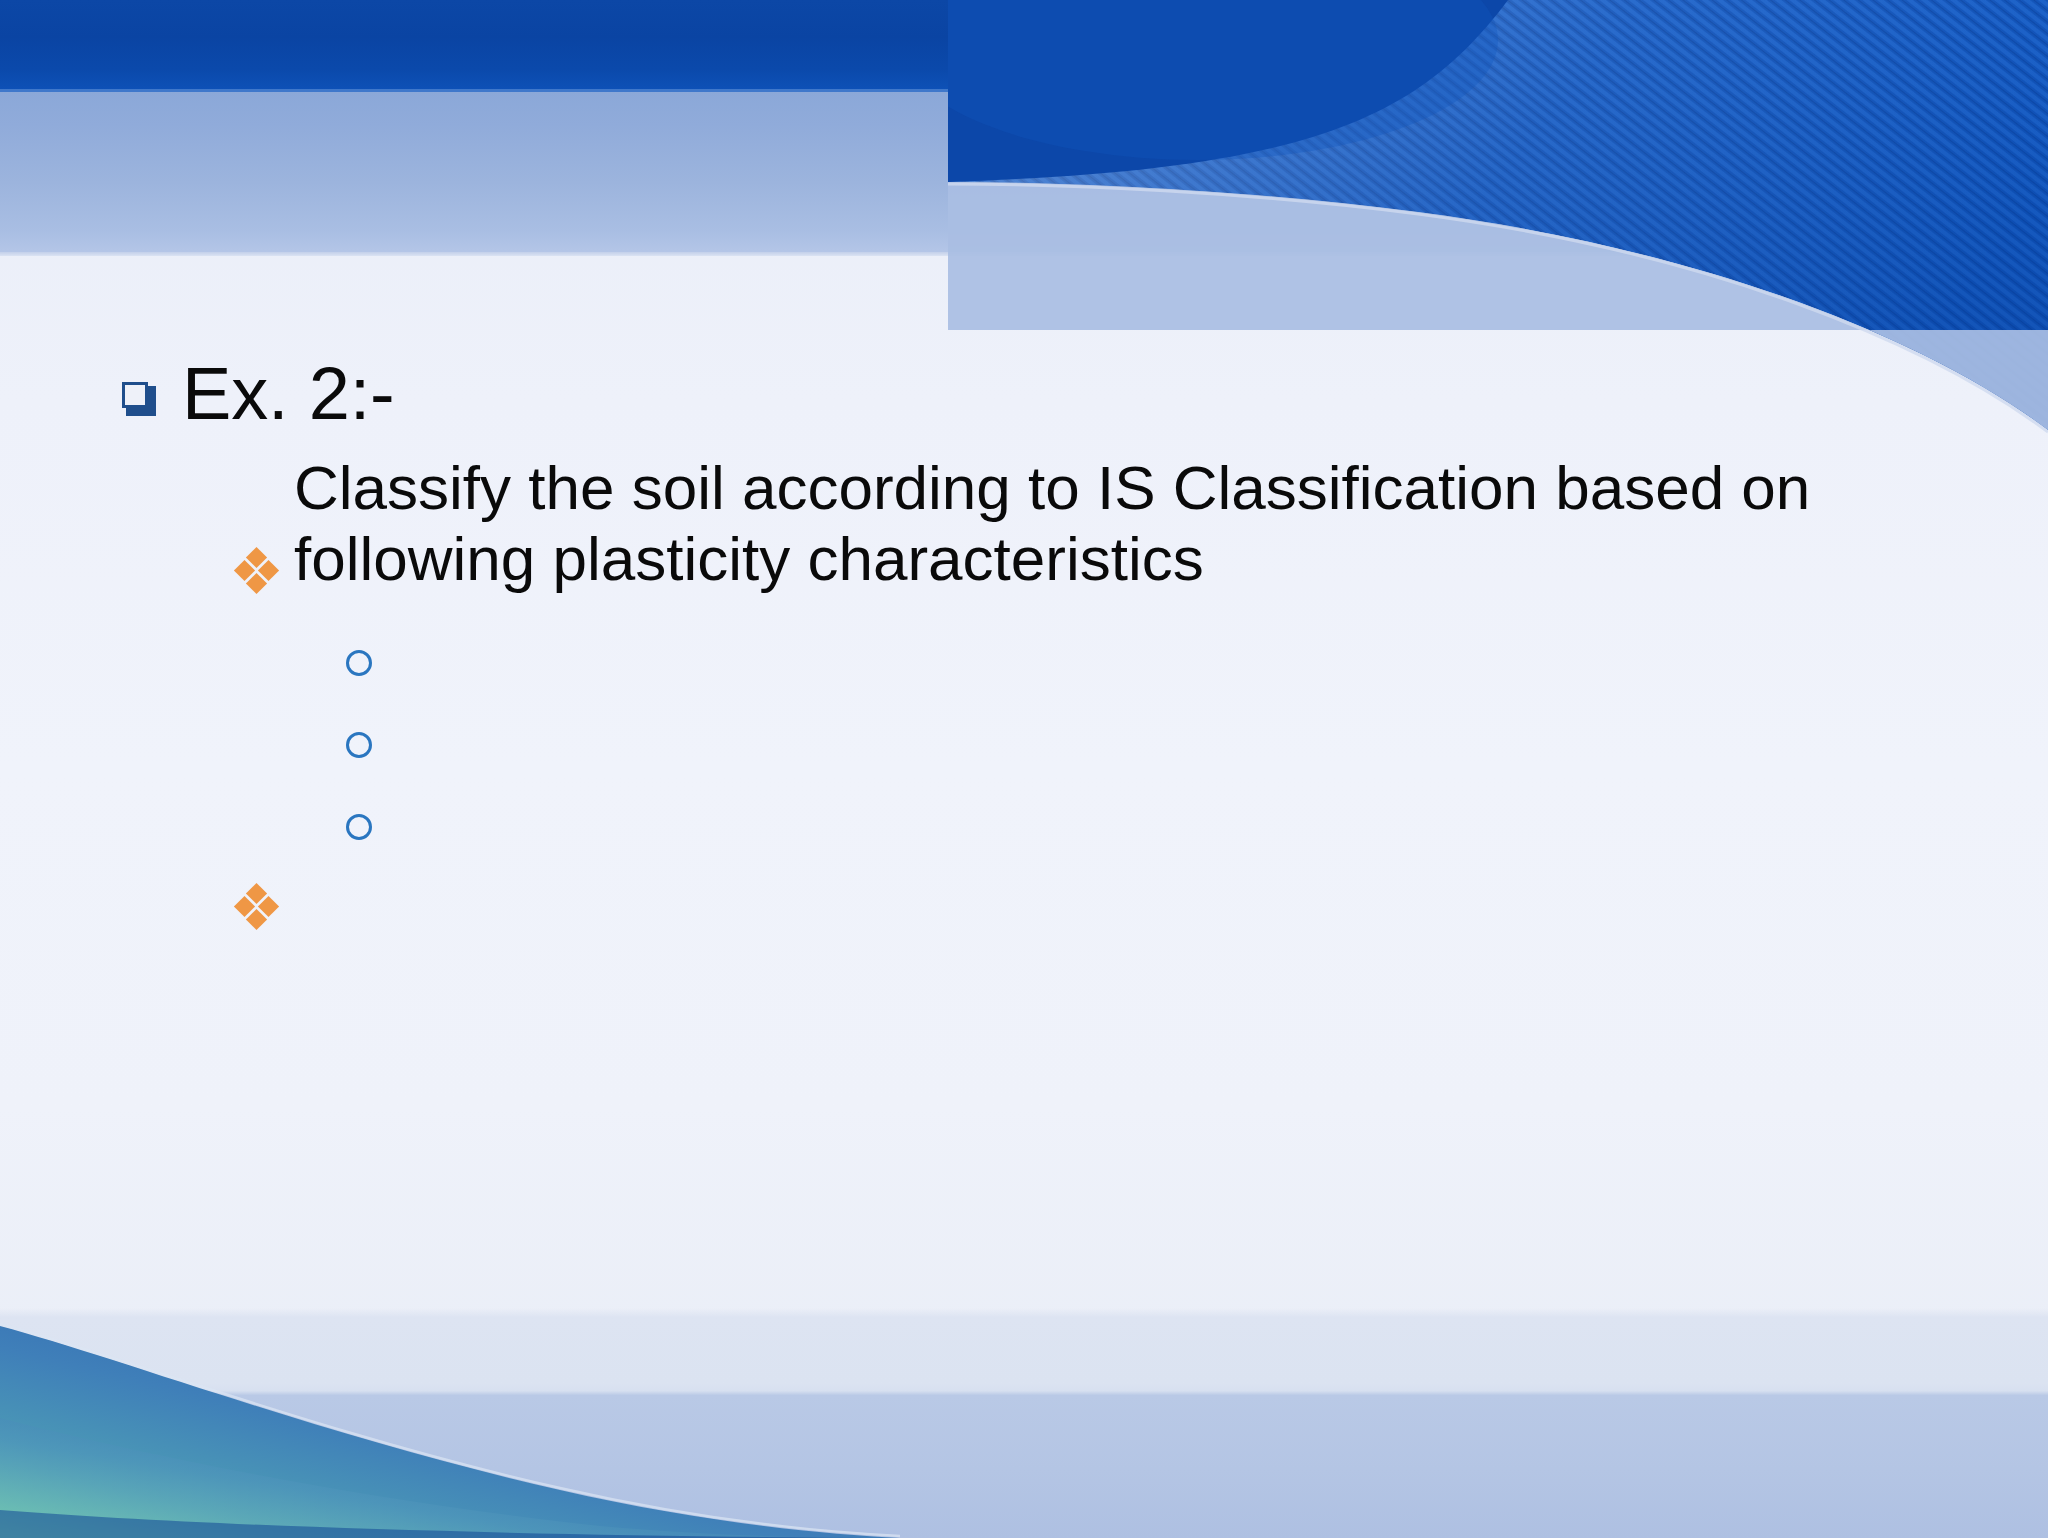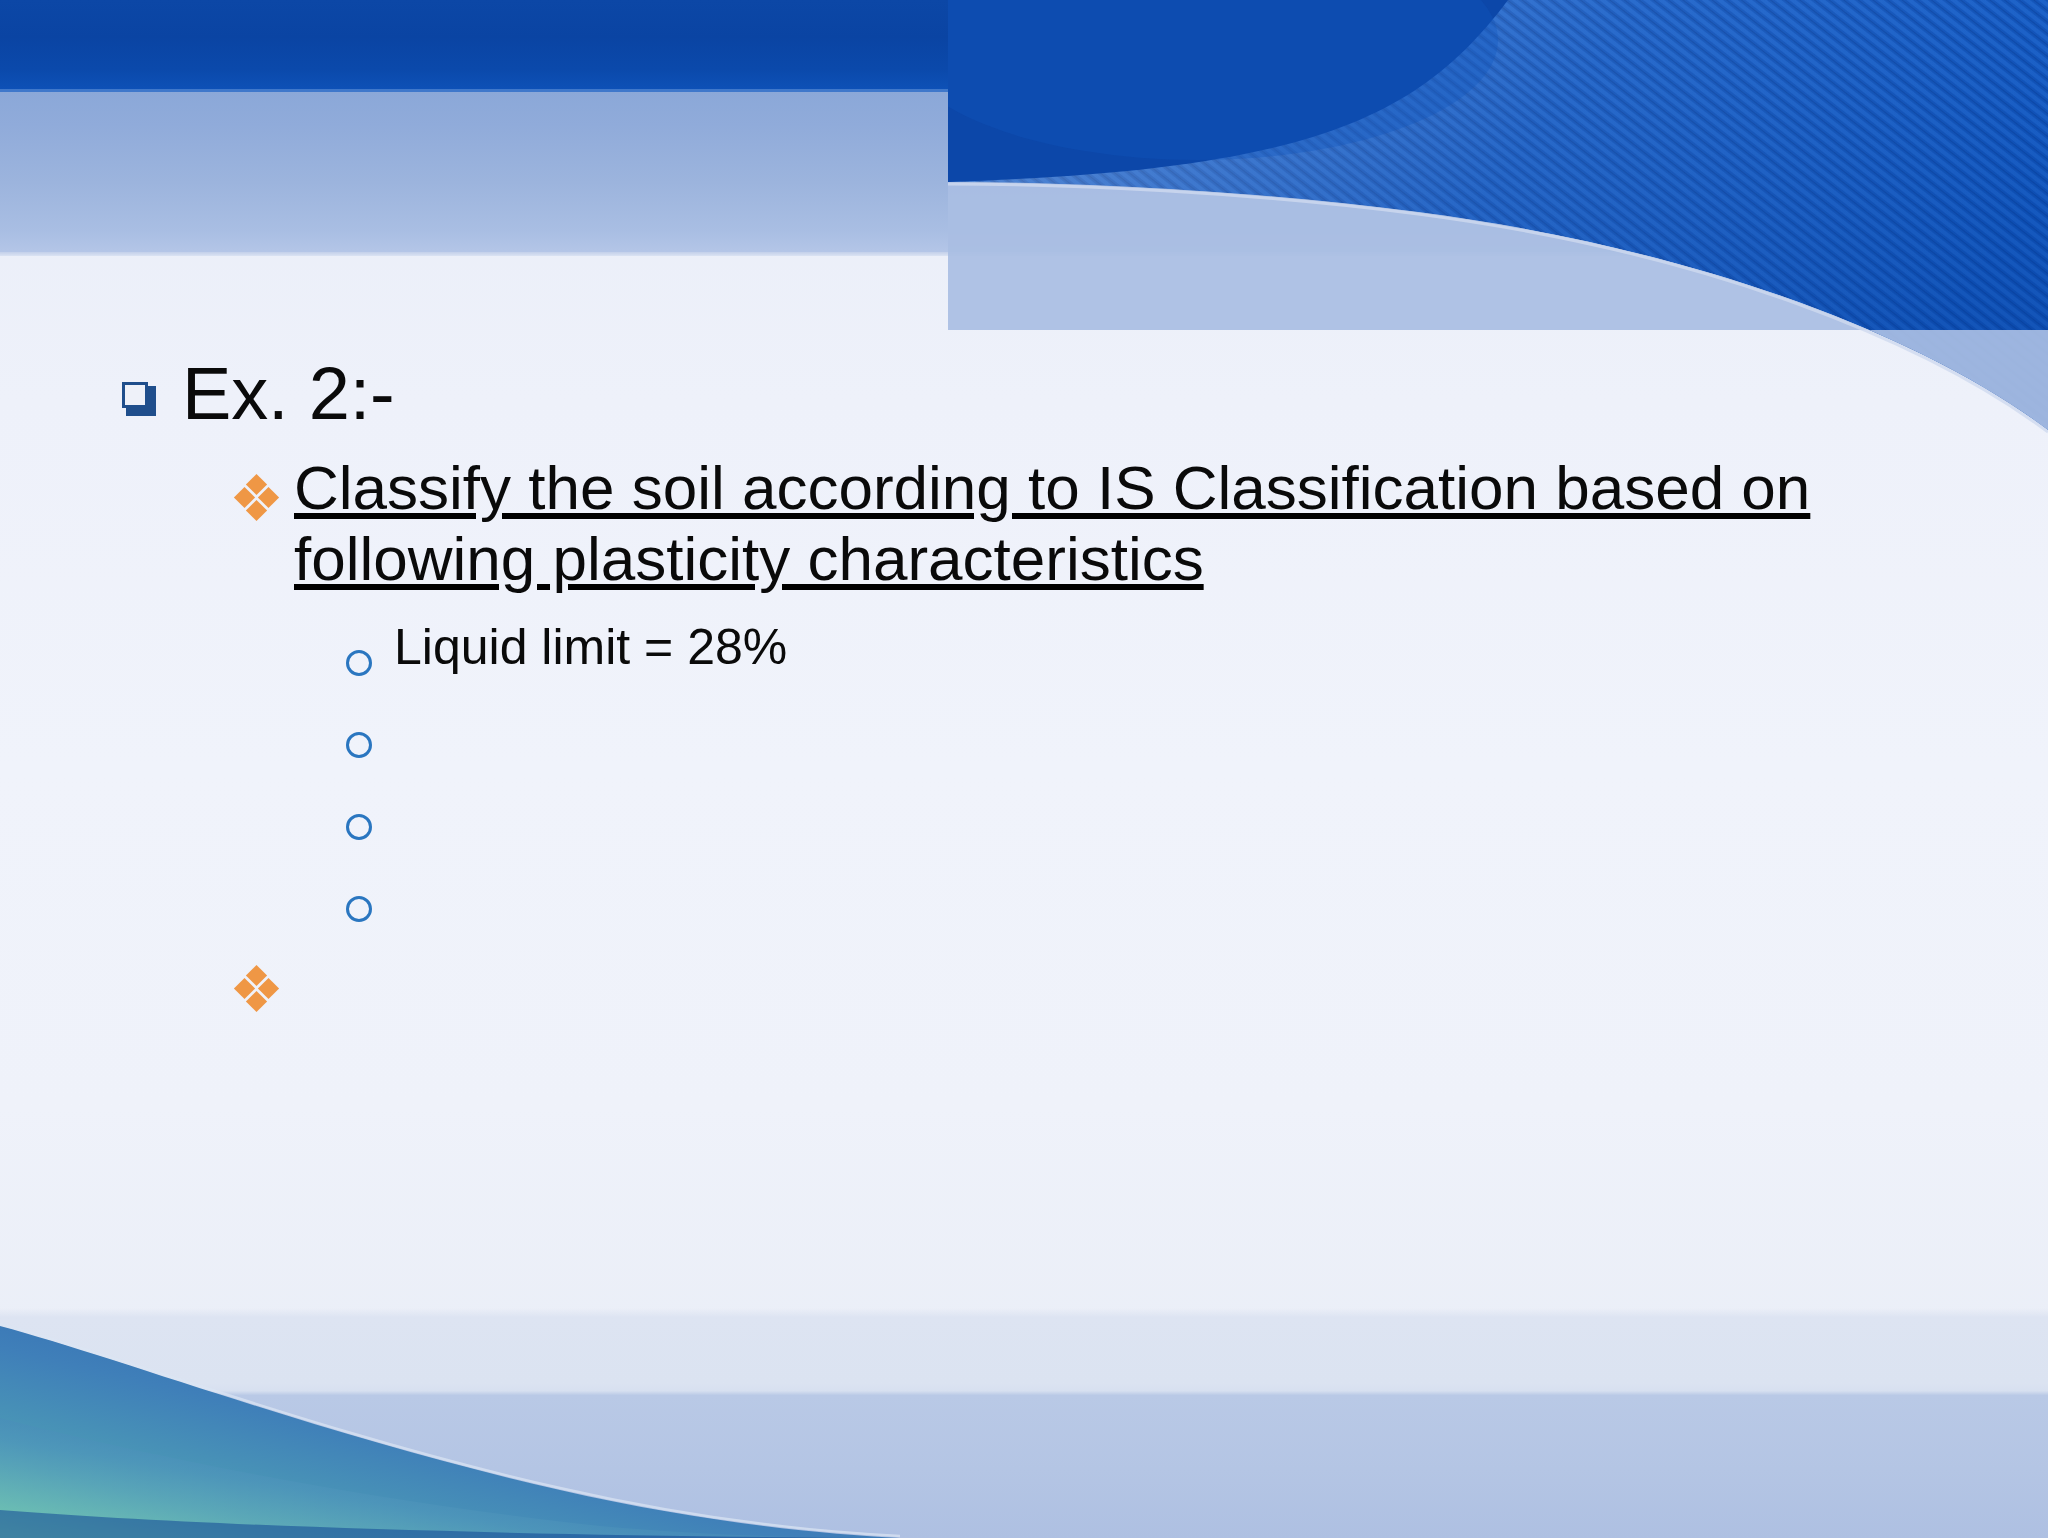--- a/index.html
+++ b/index.html
@@ -166,24 +166,23 @@
     color: #0a0a0a;
     font-family: "Liberation Sans", sans-serif;
     font-stretch: condensed;
     letter-spacing: -0.2px;
     white-space: nowrap;
   }
 
   
   .lvl2 {
     display: flex;
-    align-items: flex-start;
+    align-items: flex-end;
     margin: 22px 0 0 0;
     padding-left: 128px;
-    text-decoration: underline;
   }
   .lvl2 .txt {
     font-size: 62px;
     line-height: 1.13;
     color: #0a0a0a;
     max-width: 1710px;
   }
   .lvl2.answer .txt { white-space: nowrap; }
 
   
@@ -322,24 +321,20 @@
       <div class="lvl2">
         <span class="bullet-diamond">
           <i class="d-top"></i>
             <i class="d-left"></i>
             <i class="d-right"></i>
             <i class="d-bottom"></i>
         </span>
         <span class="txt">Classify the soil according to IS Classification based on following plasticity characteristics</span>
       </div>
 
-      <div class="lvl3">
-        <span class="bullet-circle"></span>
-        <span class="txt">Liquid limit = 28%</span>
-      </div>
 
       <div class="lvl3">
         <span class="bullet-circle"></span>
       </div>
 
       <div class="lvl3">
         <span class="bullet-circle"></span>
       </div>
 
       <div class="lvl3">

